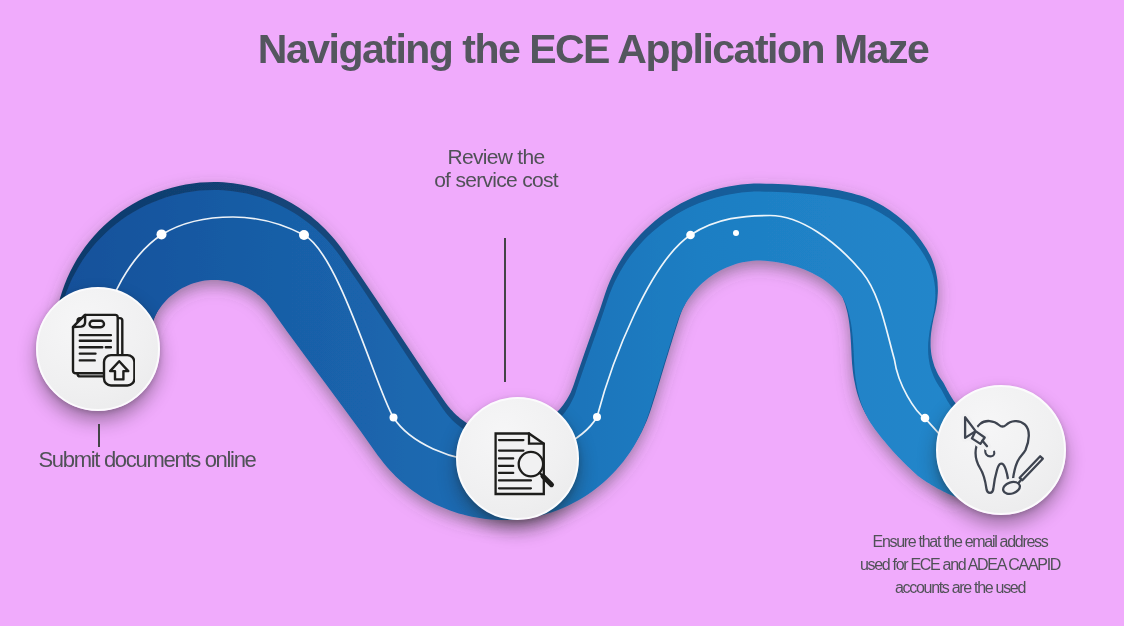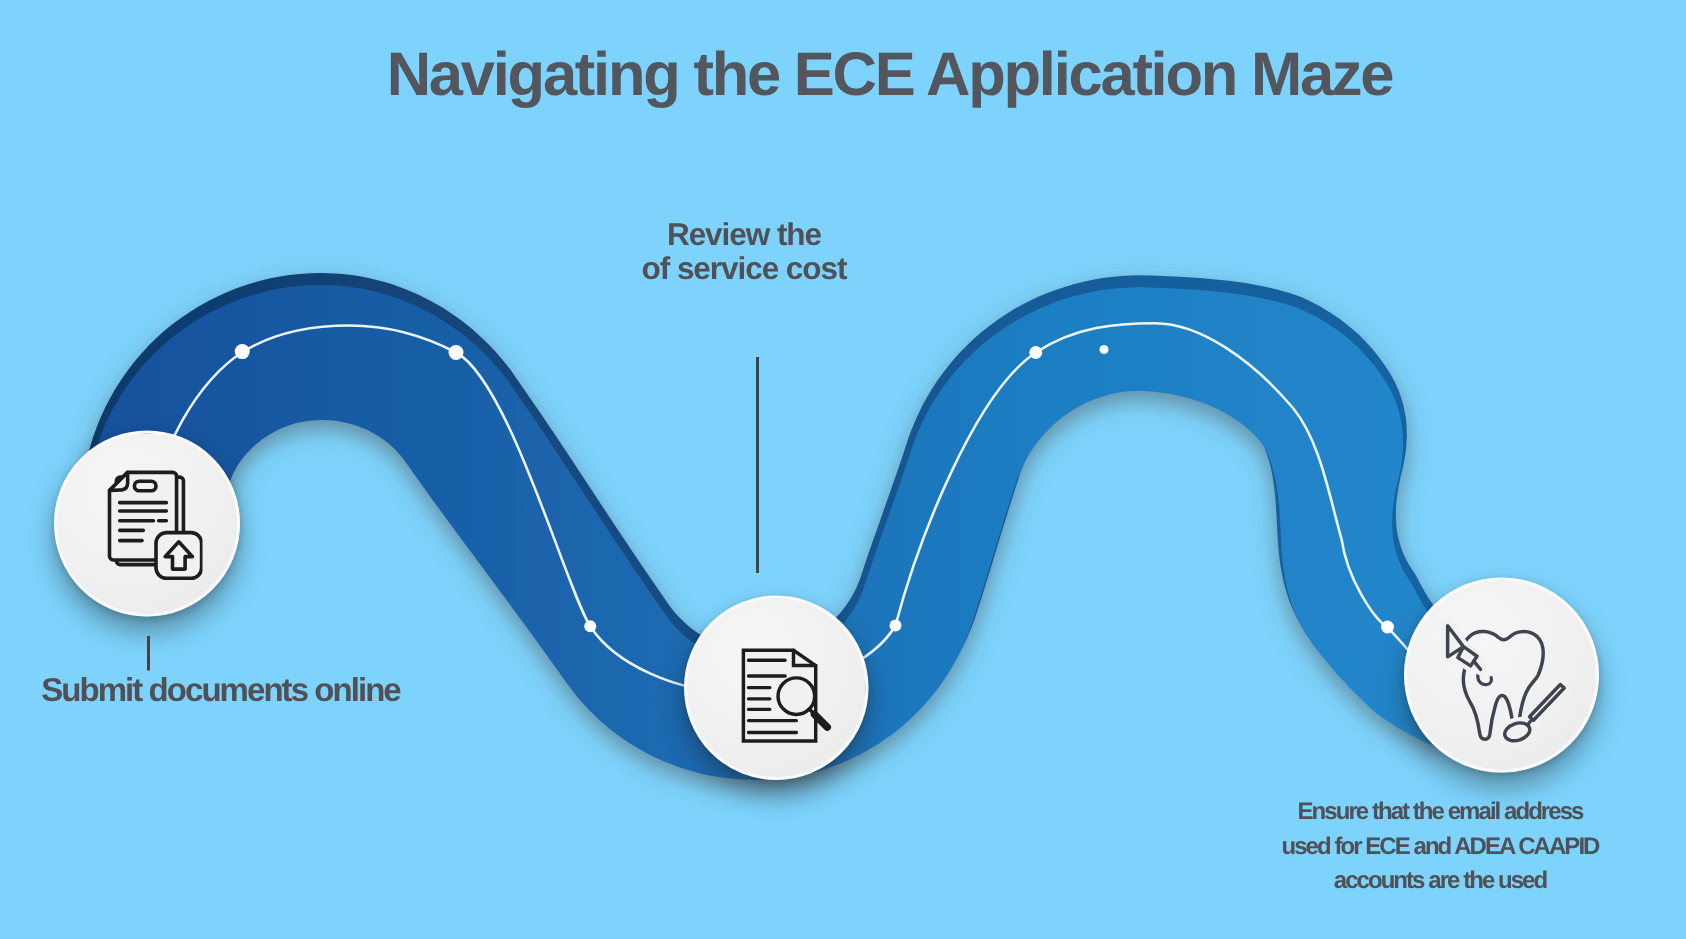--- a/index.html
+++ b/index.html
@@ -1,18 +1,18 @@
 <!DOCTYPE html>
 <html><head>
 <meta charset="utf-8">
 <style>
   html,body { margin:0; padding:0; }
   #stage {
     position: relative; width: 1124px; height: 626px; overflow: hidden;
-    background: #7dd3fc;
+    background: #f0abfc;
     font-family: "Liberation Sans", sans-serif;
   }
   #stage * { box-sizing: border-box; }
   .road-svg { position:absolute; left:0; top:0; }
   .title {
     position:absolute; left:593px; top:26px; transform:translateX(-50%);
     font-size:41px; font-weight:bold; letter-spacing:-1.5px; color:#54565e; white-space:nowrap;
   }
   .milestone {
     position:absolute; border-radius:50%;
@@ -25,21 +25,21 @@
   #circle1 .ic { left:27px; top:23px; }
   #circle2 { left:455.5px; top:396.5px; width:123px; height:123px; }
   #circle2 .ic { left:34.5px; top:31.5px; }
   #circle3 { left:936px; top:384.5px; width:130px; height:130px; }
   #circle3 .ic { left:19px; top:23.5px; }
   .connector { position:absolute; width:2px; background:#434346; }
   #conn1 { left:97.5px; top:424px; height:23px; }
   #conn2 { left:504px; top:238px; height:144px; }
   .step-label {
     position:absolute; transform:translateX(-50%); text-align:center;
-    font-weight:bold; color:#505157; white-space:nowrap;
+    font-weight:normal; color:#505157; white-space:nowrap;
   }
   #label1 { left:147px; top:446px; font-size:22px; line-height:27px; letter-spacing:-1.3px; }
   #label2 { left:496px; top:145px; font-size:21px; line-height:23px; letter-spacing:-0.7px; }
   #label3 { left:960px; top:530px; font-size:16px; line-height:23px; letter-spacing:-1.3px; }
 </style>
 </head>
 <body>
 
 <div id="stage">
 

